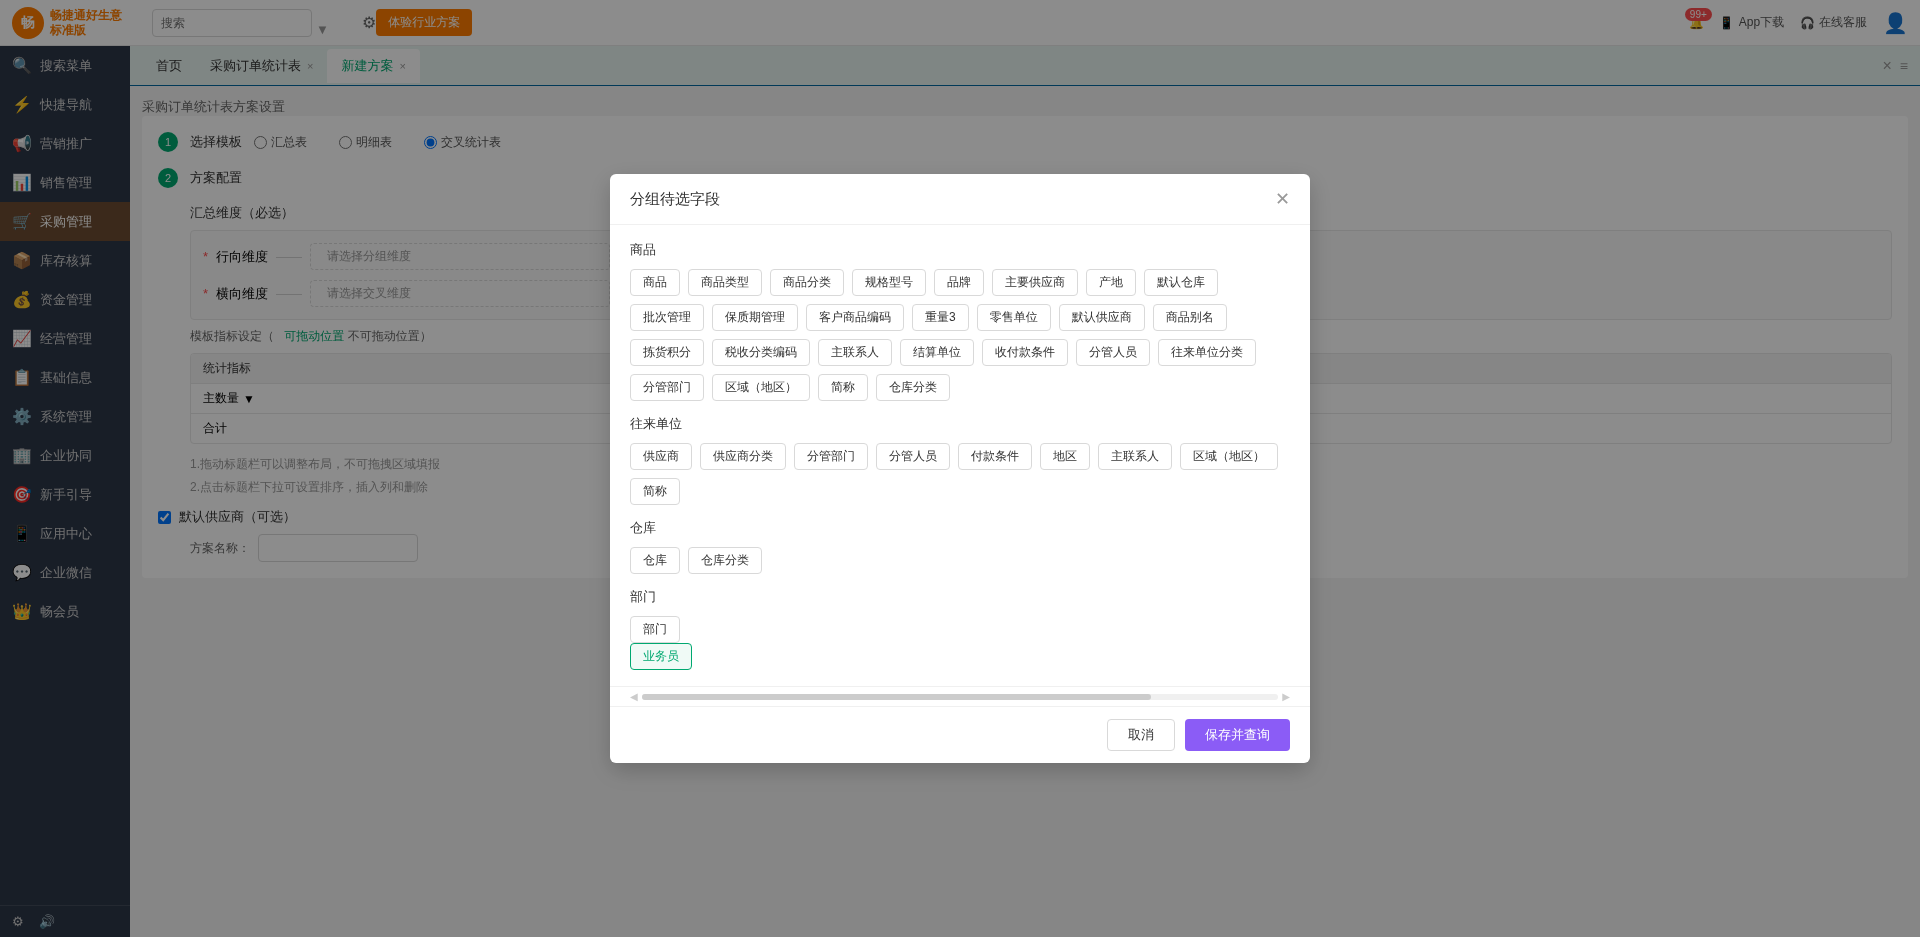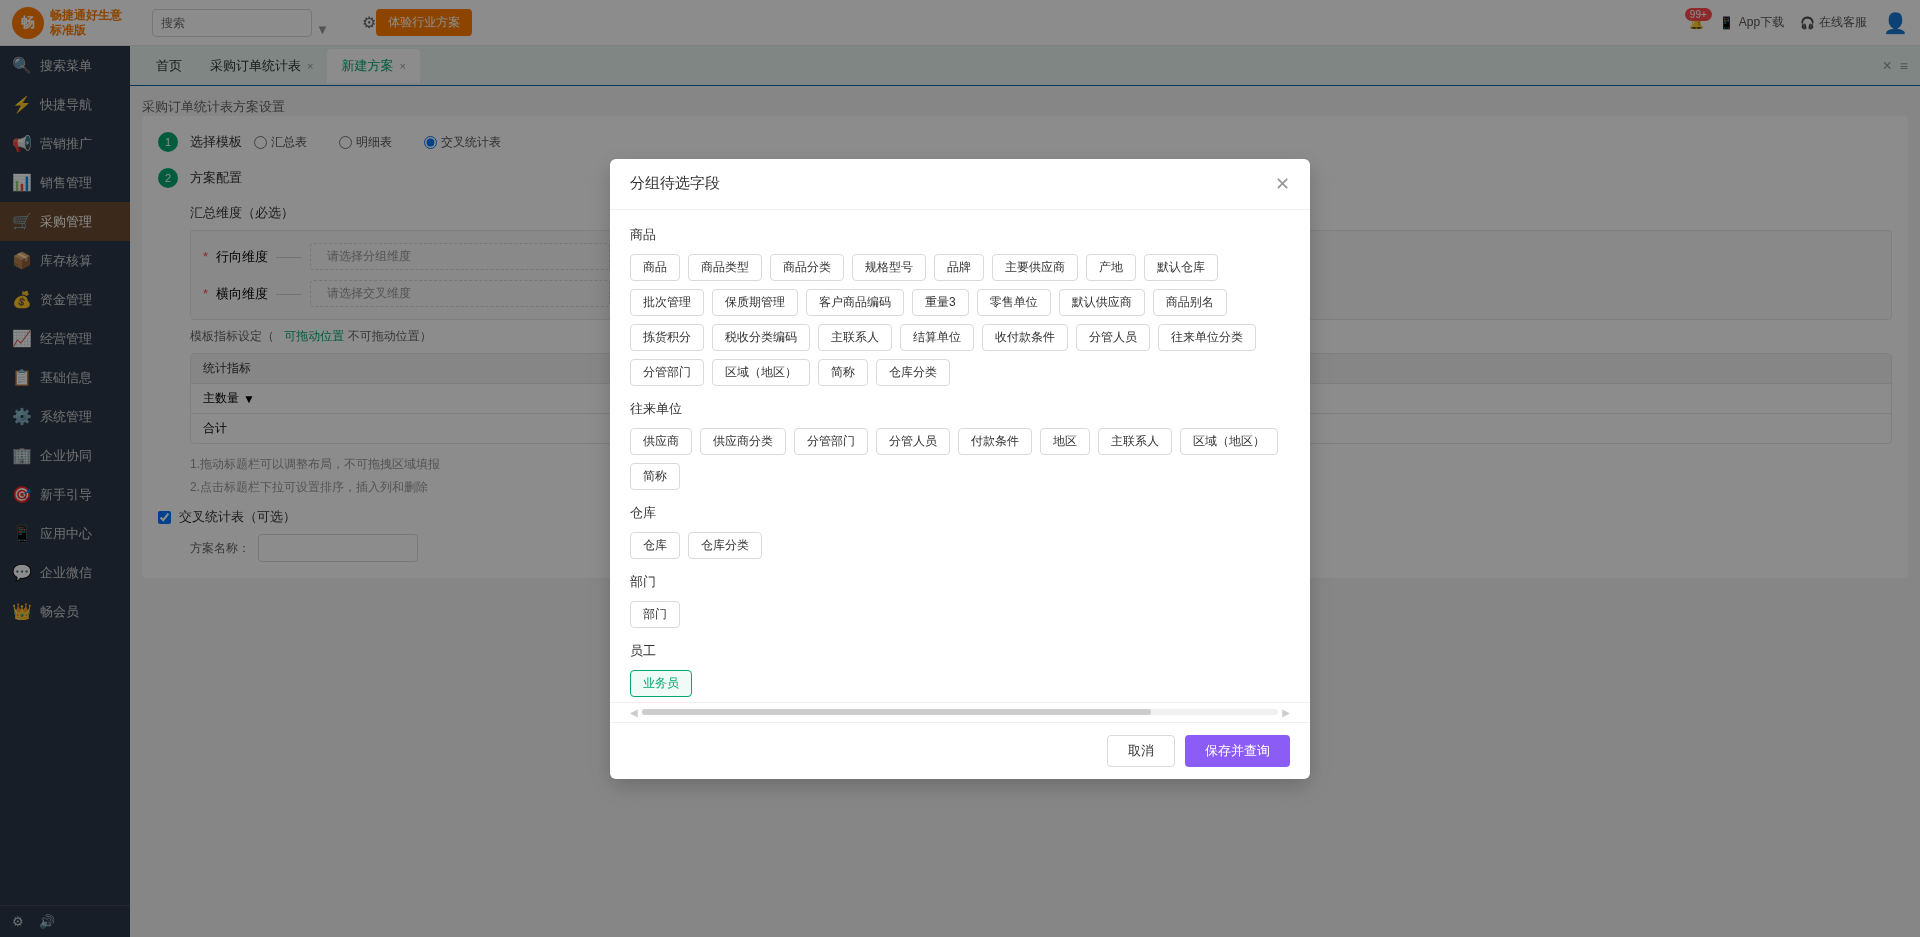--- a/index.html
+++ b/index.html
@@ -481,21 +481,21 @@
           <div style="flex:1; padding:6px 12px; border-top:1px solid #e8e8e8; font-size:12px;">合计</div>
         </div>
       </div>
 
       <div style="font-size:12px; color:#999; margin-bottom:6px;">1.拖动标题栏可以调整布局，不可拖拽区域填报</div>
       <div style="font-size:12px; color:#999;">2.点击标题栏下拉可设置排序，插入列和删除</div>
     </div>
 
     <div style="display:flex; align-items:center; gap:8px; margin-top:12px;">
       <input type="checkbox" checked="" style="">
-      <span style="font-size:13px; color:#333;">交叉统计表（可选）</span>
+      <span style="font-size:13px; color:#333;">默认供应商（可选）</span>
     </div>
     <div style="display:flex; align-items:center; gap:8px; margin-top:8px; margin-left:32px;">
       <span style="font-size:12px; color:#666;">方案名称：</span>
       <input type="text" style="width: 160px; height: 28px; border: 1px solid rgb(217, 217, 217); border-radius: 4px; padding: 0px 8px; font-size: 12px;">
     </div>
   </div>
 </div>
 
 <div class="modal-overlay">
   <div class="modal">
@@ -552,21 +552,20 @@
       <div class="tag-grid">
         <span class="tag-item">仓库</span>
         <span class="tag-item">仓库分类</span>
       </div>
 
       <div class="section-title">部门</div>
       <div class="tag-grid">
         <span class="tag-item">部门</span>
       </div>
 
-      <div class="section-title">员工</div>
       <div class="tag-grid">
         <span class="tag-item selected">业务员</span>
       </div>
 
     </div>
 
     <div style="padding: 4px 20px; border-top: 1px solid #f0f0f0; display:flex; align-items:center; gap:4px;">
       <span style="color:#ccc; font-size:10px;">◀</span>
       <div style="flex:1; height:6px; background:#f0f0f0; border-radius:3px; position:relative;">
         <div style="width:80%; height:6px; background:#ccc; border-radius:3px;"></div>

